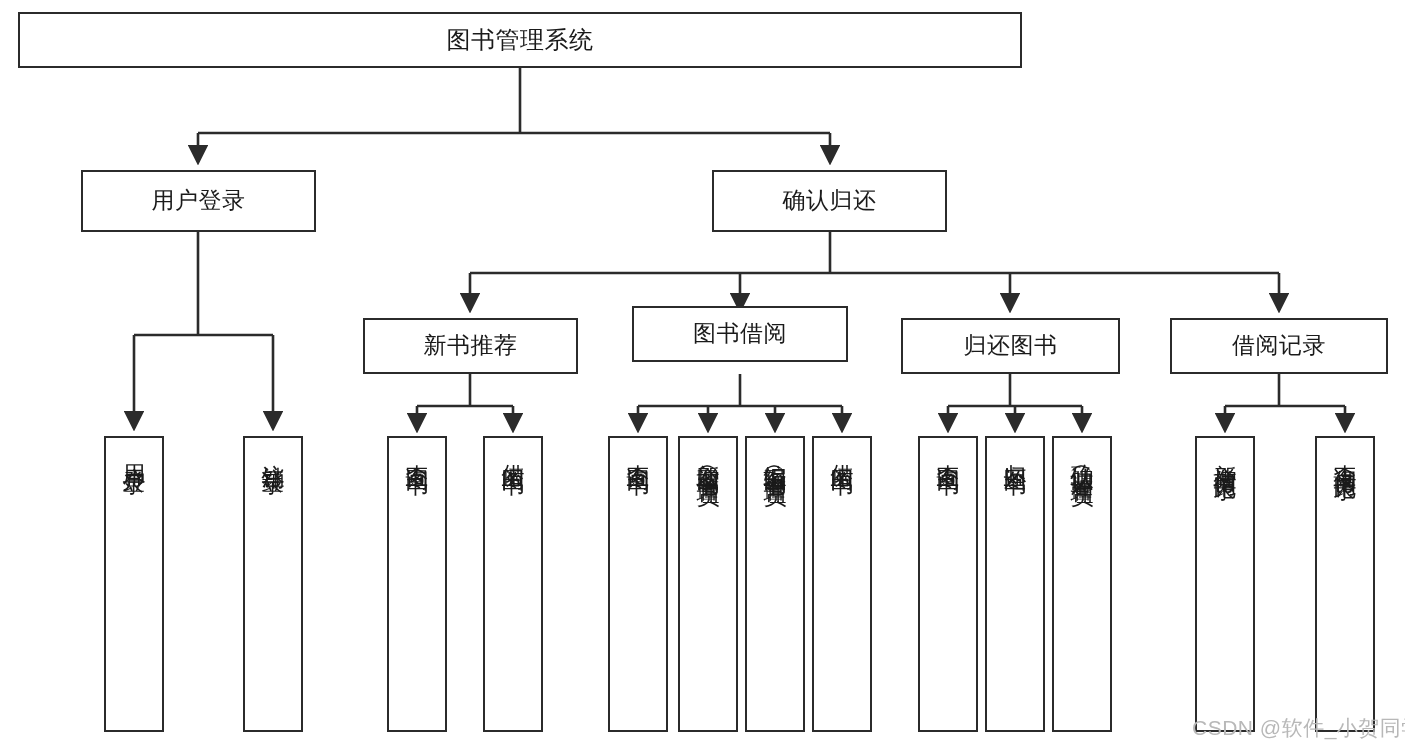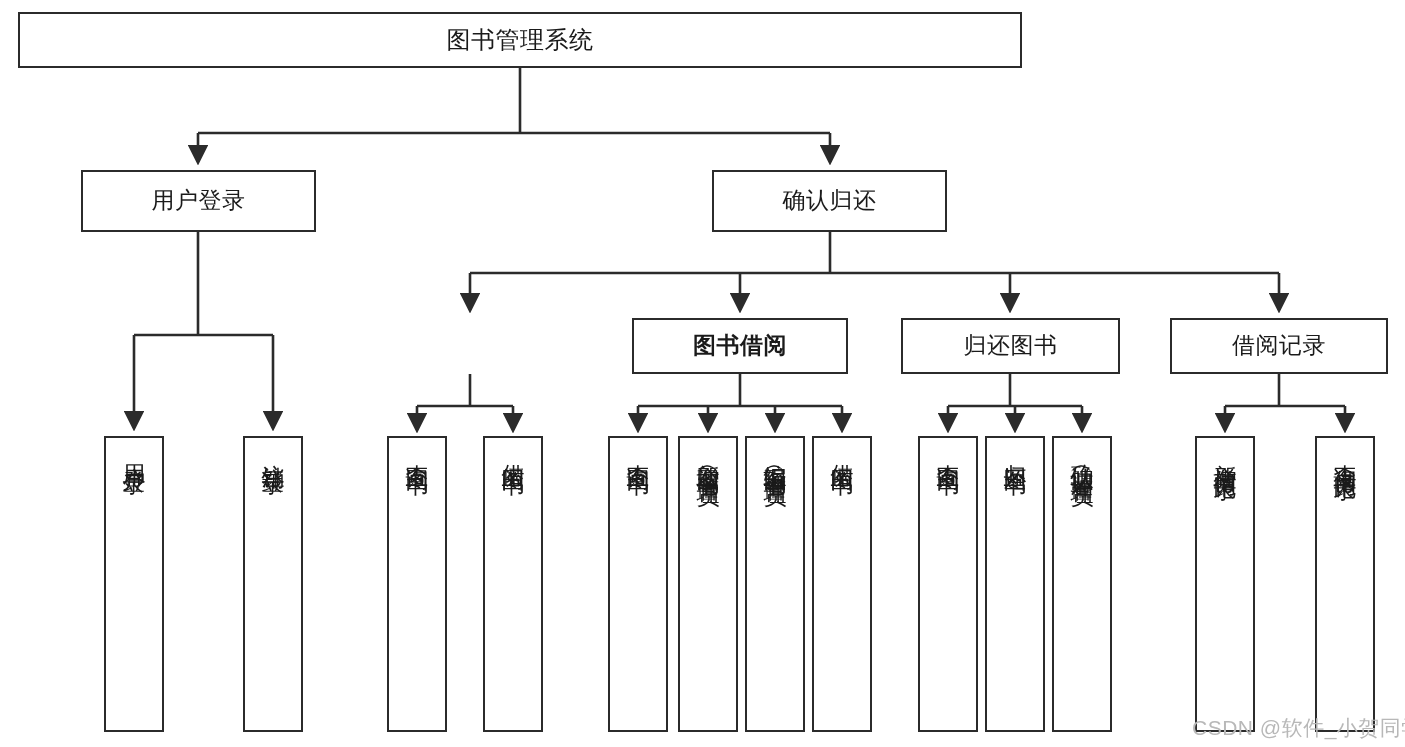--- a/index.html
+++ b/index.html
@@ -135,21 +135,24 @@
     <span class="node-label">图书管理系统</span>
   </div>
 
   <div class="node horizontal" style="left:81px; top:170px; width:235px; height:62px;">
     <span class="node-label">用户登录</span>
   </div>
   <div class="node horizontal" style="left:712px; top:170px; width:235px; height:62px;">
     <span class="node-label">确认归还</span>
   </div>
 
-  <div class="node horizontal" style="left:632px; top:318px; width:216px; height:56px;font-weight:bold;">
+  <div class="node horizontal" style="left:363px; top:318px; width:215px; height:56px;">
+    <span class="node-label">新书推荐</span>
+  </div>
+  <div class="node horizontal" style="left:632px; top:306px; width:216px; height:56px;">
     <span class="node-label">图书借阅</span>
   </div>
   <div class="node horizontal" style="left:901px; top:318px; width:219px; height:56px;">
     <span class="node-label">归还图书</span>
   </div>
   <div class="node horizontal" style="left:1170px; top:318px; width:218px; height:56px;">
     <span class="node-label">借阅记录</span>
   </div>
 
   <div class="node vertical" style="left:104px; top:436px; width:60px; height:296px;">

